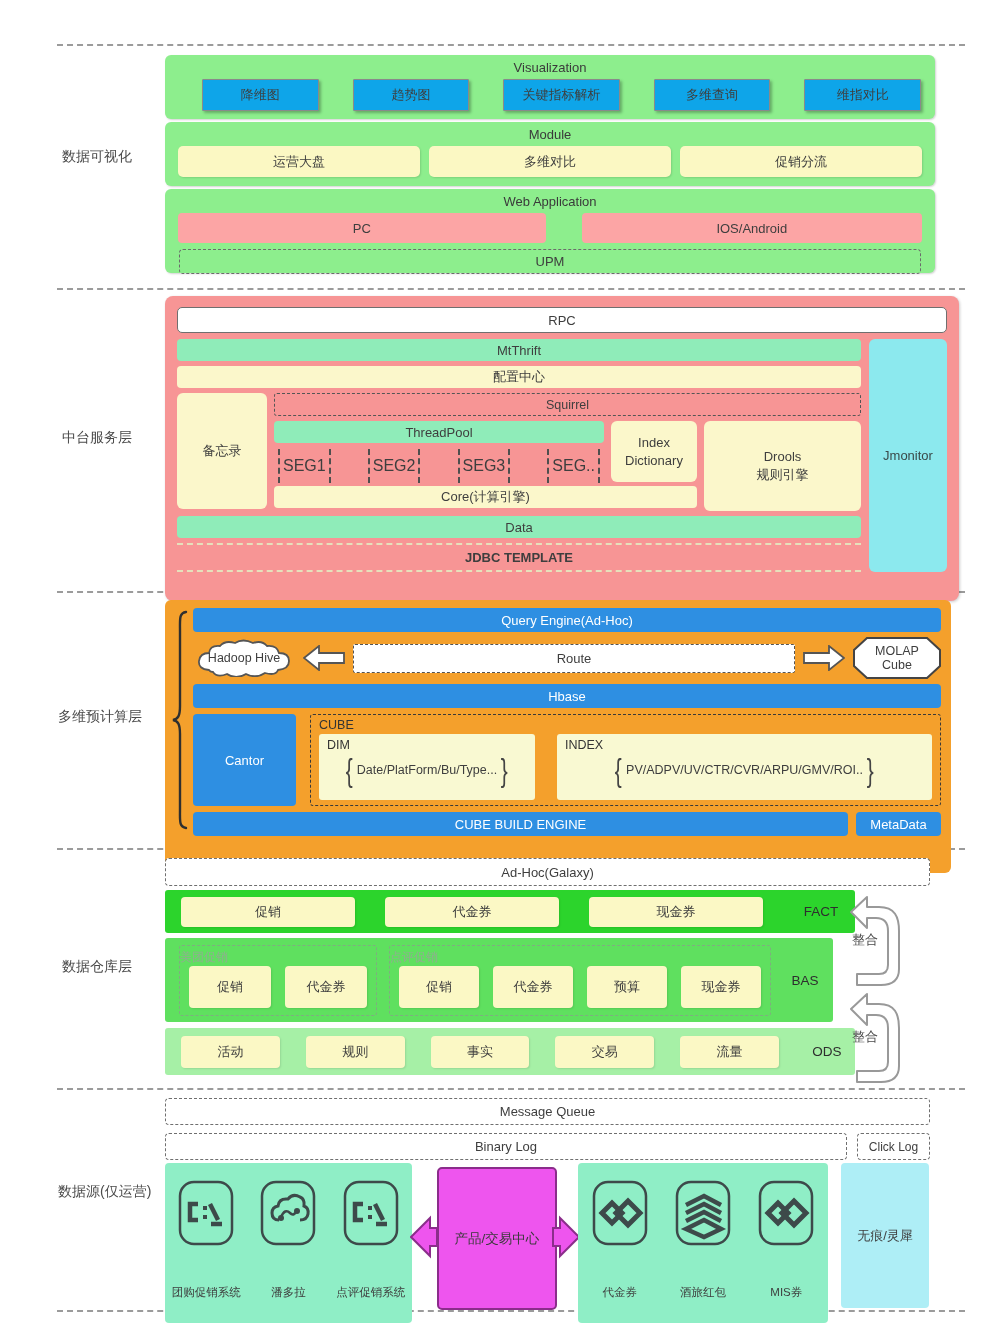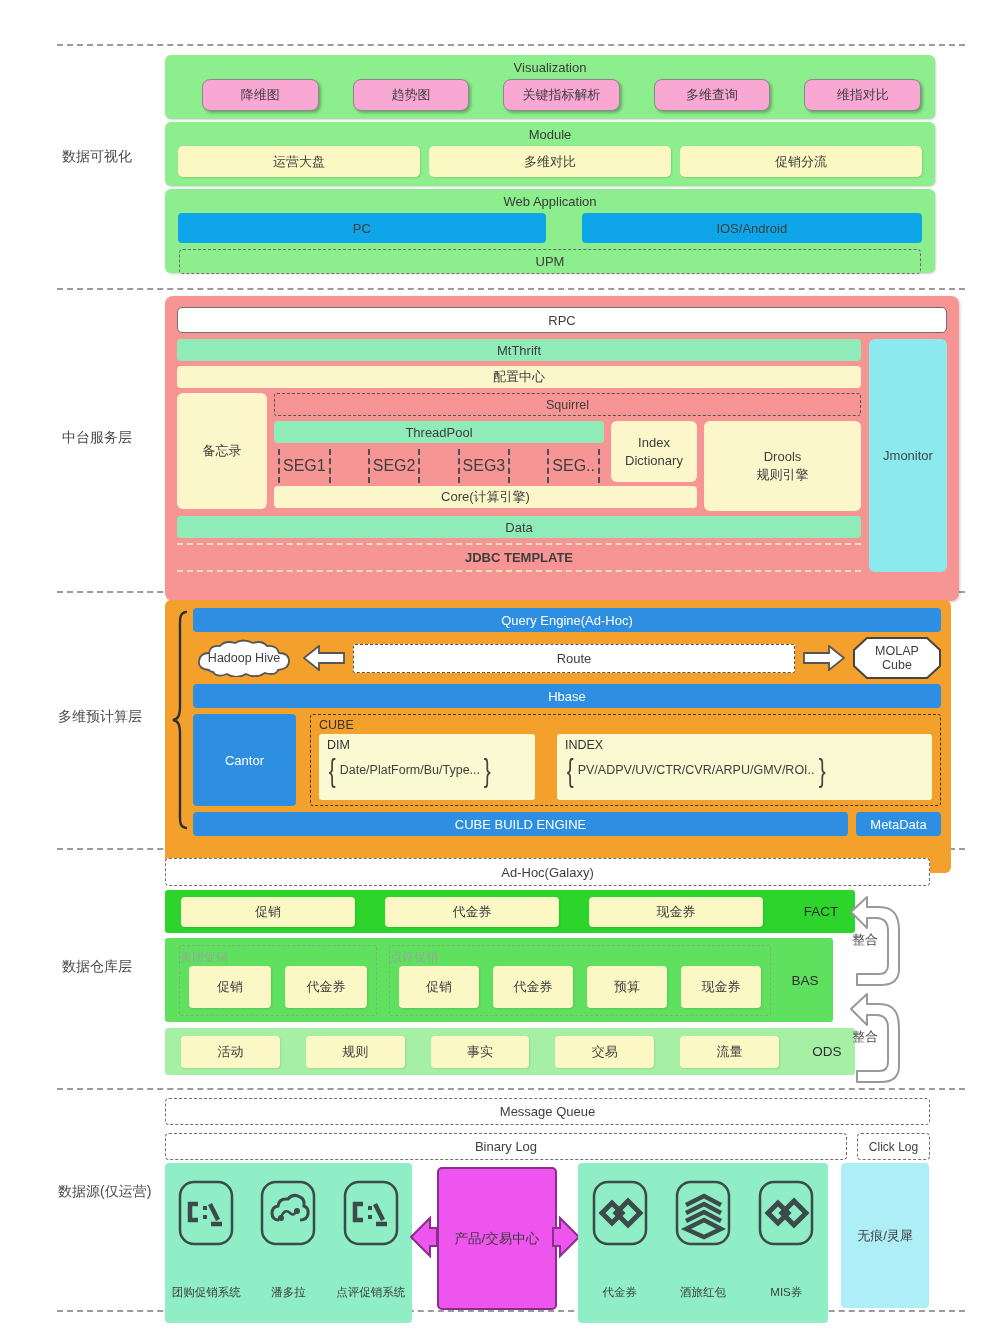--- a/index.html
+++ b/index.html
@@ -7,23 +7,23 @@
   .canvas{position:relative;width:1006px;height:1337px;background:#ffffff;overflow:hidden;}
   .abs{position:absolute;}
   .cc{display:flex;align-items:center;justify-content:center;}
   .sep{border-top:2px dashed #9b9b9b;height:0;}
   .layer-label{font-size:14px;color:#4a4a4a;white-space:nowrap;}
 
   
   .panel{background:#8dee8d;border-radius:6px;box-shadow:1px 1px 2px rgba(0,0,0,.18);}
   .panel-title{text-align:center;font-size:13px;color:#3a3a3a;padding:5px 0 4px;}
   .hrow{display:flex;align-items:center;}
-  .wbtn{flex:1;height:30px;background:#f9a8d4;border:1.5px solid #8a8a8a;border-radius:8px;font-size:13px;box-shadow:2px 2px 3px rgba(0,0,0,.28);margin-left:23px;}
+  .wbtn{flex:1;height:30px;background:#0ea5e9;border:1.5px solid #8a8a8a;border-radius:1px;font-size:13px;box-shadow:2px 2px 3px rgba(0,0,0,.28);margin-left:23px;}
   .ybox{flex:1;height:31px;background:#fbf8c3;border-radius:5px;font-size:13px;box-shadow:1px 1px 2px rgba(0,0,0,.12);}
-  .palebox{height:30px;background:#0ea5e9;border-radius:4px;font-size:13px;}
+  .palebox{height:30px;background:#fca5a5;border-radius:4px;font-size:13px;}
   .upm{margin:6px 14px 0;height:23px;border:1.5px dashed #6b6b6b;border-radius:4px;font-size:13px;}
 
   
   .pinkbox{background:#f79595;border-radius:8px;padding:11px 12px;box-shadow:1px 1px 3px rgba(0,0,0,.2);}
   .rpcbar{height:24px;background:#fff;border:1.5px solid #6f6f6f;border-radius:5px;font-size:13px;margin-bottom:6px;}
   .svc-body{display:flex;gap:8px;}
   .svc-left{flex:1;min-width:0;}
   .jmonitor{width:78px;background:#8ce9ee;border-radius:6px;font-size:13px;color:#3a4a4a;}
   .mintbar{height:22px;background:#8fecb9;border-radius:4px;font-size:13px;margin-bottom:5px;}
   .ybar{height:22px;background:#fbf7cb;border-radius:4px;font-size:13px;margin-bottom:5px;}
@@ -50,21 +50,21 @@
   .shapebox{position:relative;}
   .shapebox svg{position:absolute;left:0;top:0;}
   .shapebox span{position:relative;z-index:1;font-size:12.5px;line-height:1.15;text-align:center;}
   .route{flex:1;height:27px;background:#fff;border:1.5px dashed #555;border-radius:2px;font-size:13px;}
   .pc-cuberow{display:flex;gap:14px;margin:6px 0;height:92px;}
   .cantor{width:103px;background:#2e8fe2;border-radius:4px;color:#fff;font-size:13px;}
   .cube-region{flex:1;border:1.5px dashed #3a3a3a;border-radius:3px;padding:2px 8px 6px;min-width:0;}
   .mini-label{font-size:12.5px;color:#333;padding:1px 0 2px;}
   .cube-inner{display:flex;gap:22px;}
   .dimbox{background:#f9f9d2;border-radius:3px;padding:3px 8px;height:60px;}
-  .braced{display:flex;align-items:center;gap:2px;font-size:12.5px;margin-top:2px;}
+  .braced{display:flex;align-items:center;justify-content:center;gap:2px;font-size:12.5px;margin-top:2px;}
   .braced::before{content:"{";font-size:32px;font-weight:300;line-height:.9;transform:scaleX(.65);color:#444;}
   .braced::after{content:"}";font-size:32px;font-weight:300;line-height:.9;transform:scaleX(.65);color:#444;}
   .pc-botrow{display:flex;gap:8px;}
   .bluebox{width:85px;height:24px;background:#2e8fe2;border-radius:4px;color:#fff;font-size:13px;}
 
   
   .dash-bar{border:1.5px dashed #6f6f6f;border-radius:4px;font-size:13px;background:#fff;}
   .ybox3{background:#fbf8c5;border-radius:4px;font-size:13px;box-shadow:1px 1px 2px rgba(0,0,0,.1);}
   .fact-row{background:#2cd42c;border-radius:3px;display:flex;align-items:center;padding:0 6px 0 16px;gap:30px;}
   .fact-row .ybox3{flex:1;height:30px;}

